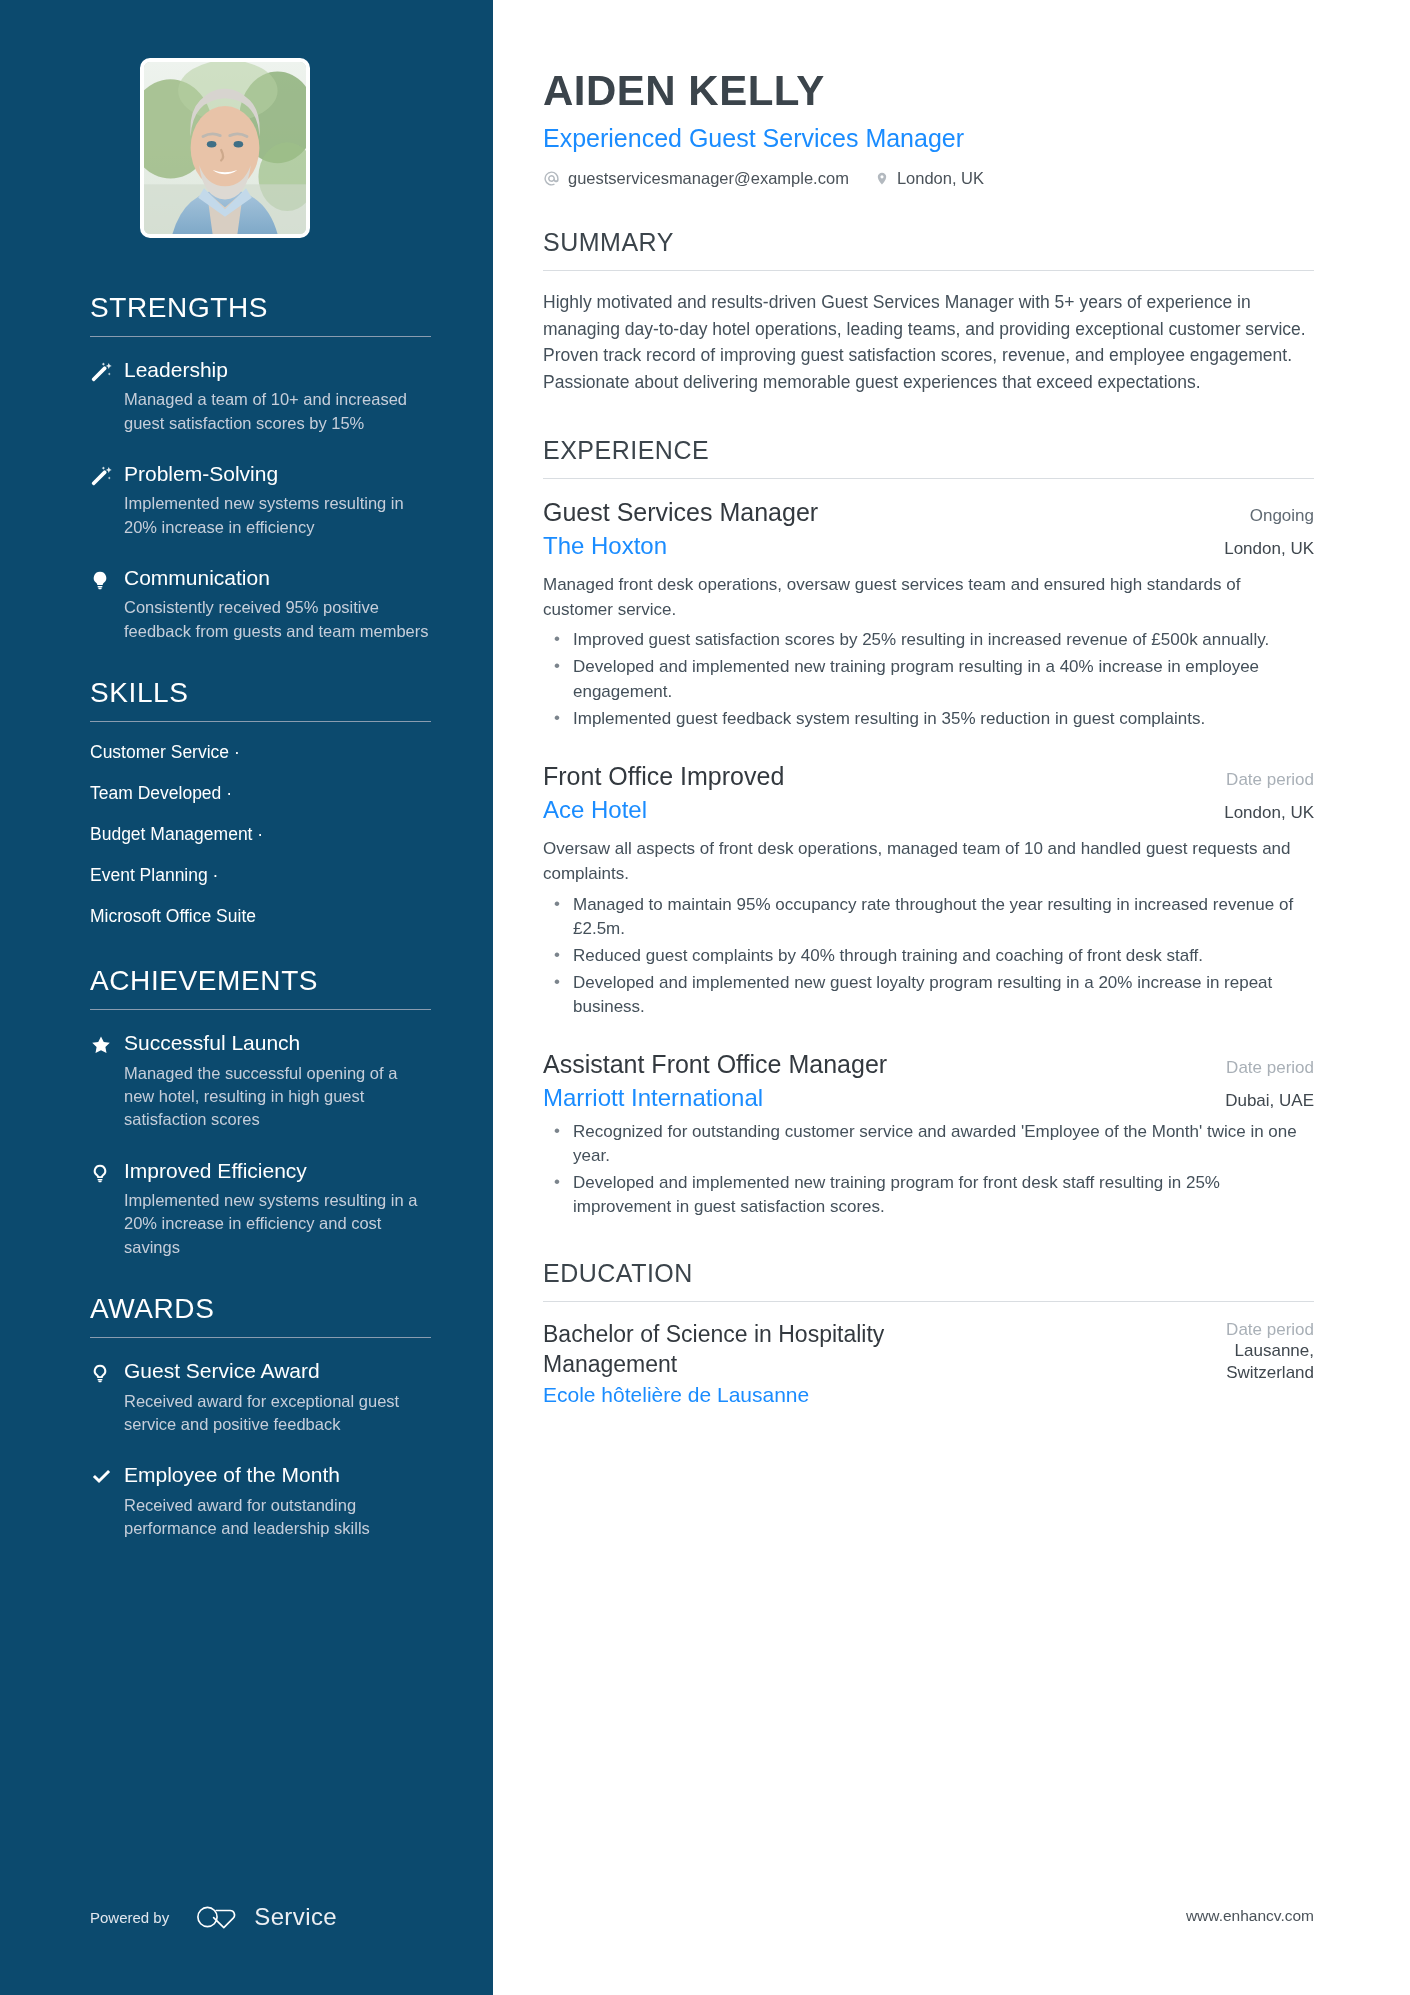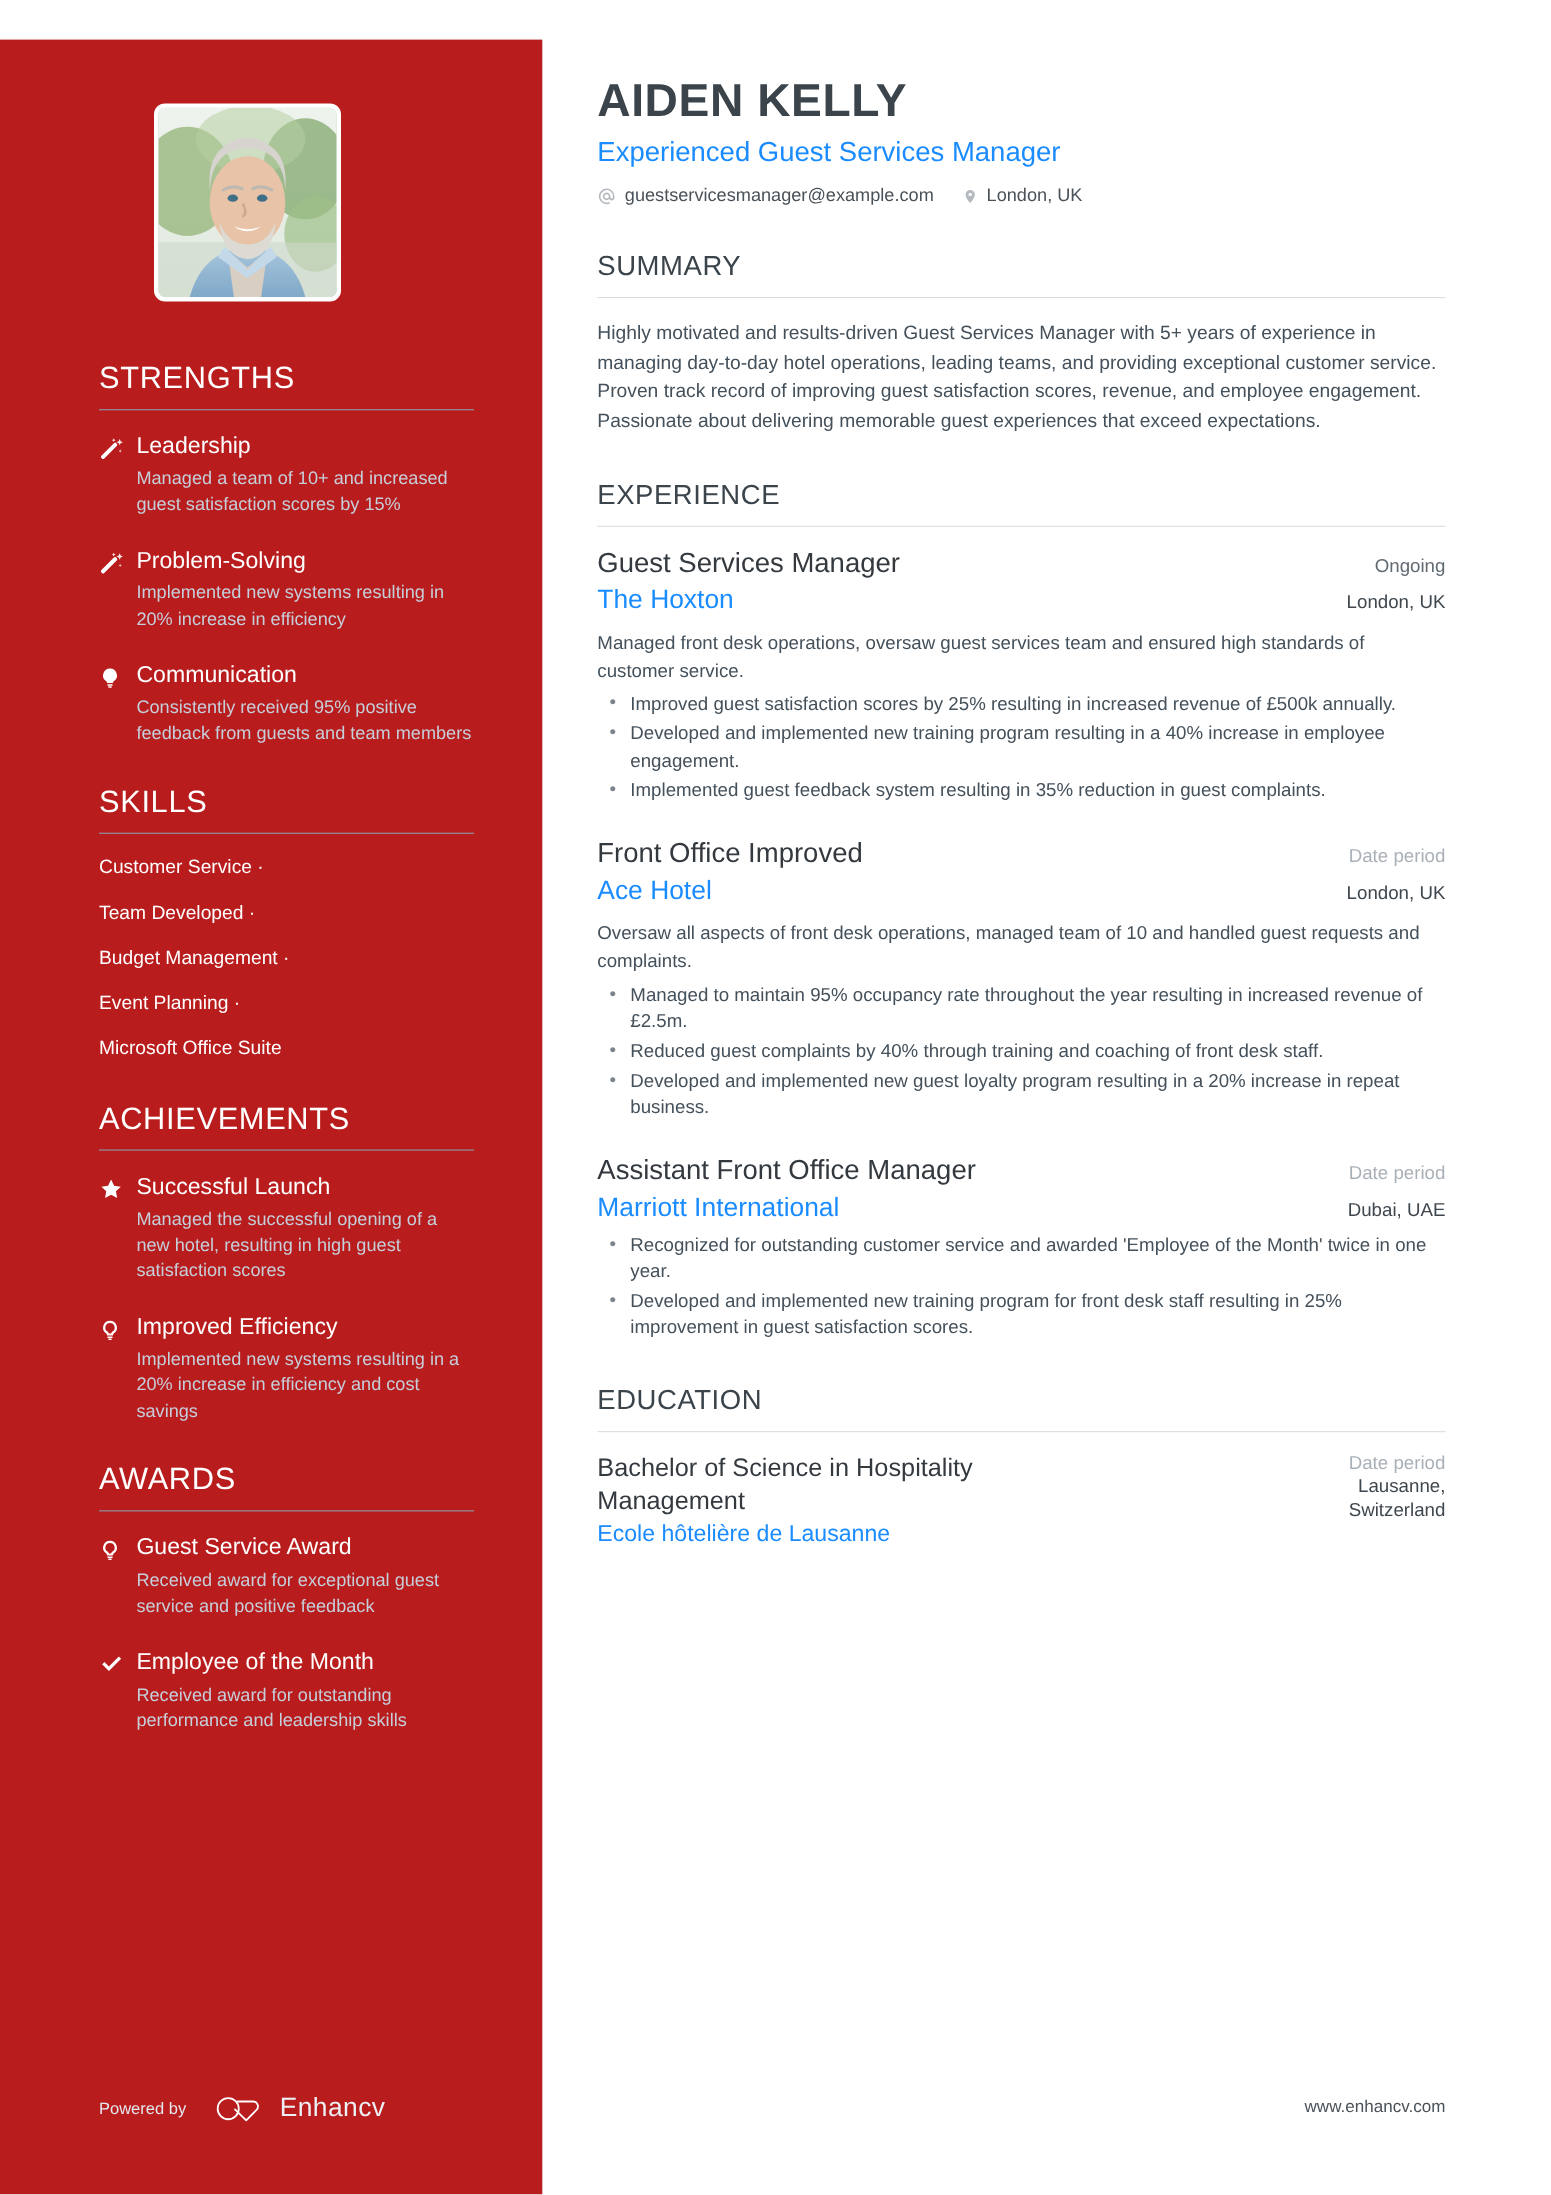--- a/index.html
+++ b/index.html
@@ -6,25 +6,24 @@
   html, body {
     width: 1410px; height: 1995px;
     font-family: "Liberation Sans", sans-serif;
     background: #ffffff;
   }
   .page { width: 1410px; height: 1995px; display: flex; position: relative; }
 
   
   .sidebar {
     width: 493px;
-    background: #b91c1c;
+    background: #0c4a6e;
     padding: 58px 62px 0 90px;
     color: #ffffff;
     position: relative;
-    margin-top: 36px;
   }
   .photo-wrap { width: 170px; height: 180px; margin: 0 0 54px 50px; }
   .photo {
     width: 170px; height: 180px;
     border-radius: 10px;
     border: 4px solid #ffffff;
     overflow: hidden;
     position: relative;
     background: #cfd8d0;
   }
@@ -303,21 +302,21 @@
 
     <div class="powered">
       <span class="powered-label">Powered by</span>
       <span class="powered-brand">
         <span>
           <svg width="48" height="26" viewBox="0 0 50 26">
             <circle cx="13" cy="13" r="10" fill="none" stroke="#ffffff" stroke-width="1.7"></circle>
             <path d="M22 6.2h14.6c4.2 0 6 5 3.2 8L30 24 19.4 13.6" fill="none" stroke="#ffffff" stroke-width="1.7" stroke-linejoin="round" stroke-linecap="round"></path>
           </svg>
         </span>
-        <span class="powered-name">Enhancv</span>
+        <span class="powered-name">Service</span>
       </span>
     </div>
   </aside>
 
   <main class="main">
 
     <h1 class="name">AIDEN KELLY</h1>
     <div class="role">Experienced Guest Services Manager</div>
 
     <div class="contact-row">

